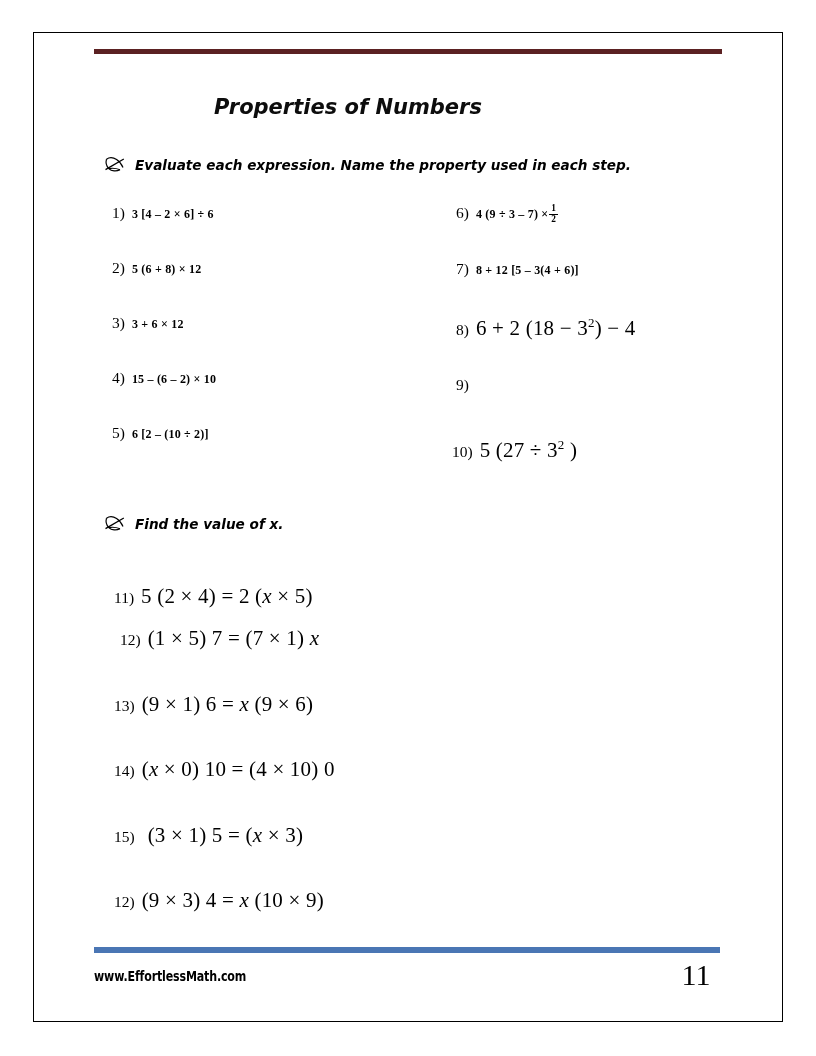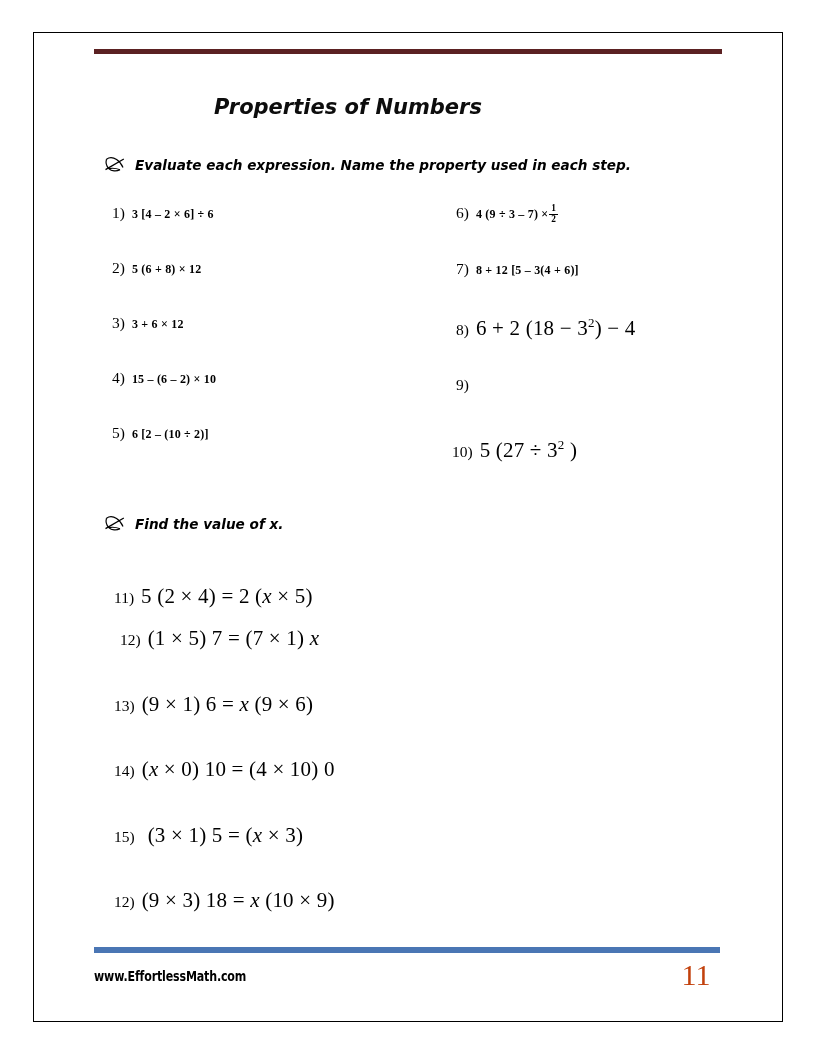--- a/index.html
+++ b/index.html
@@ -172,21 +172,21 @@
     letter-spacing: -0.2px;
   }
   #footer-page-number {
     position: absolute;
     left: 672px;
     top: 958px;
     width: 48px;
     text-align: center;
     font-family: "Liberation Serif", "DejaVu Serif", serif;
     font-size: 30px;
-    color: #c2410c;
+    color: #000000;
   }
 </style>
 </head>
 <body>
 
 <div id="page-frame"></div>
 
 <div id="header">
   <div id="header-rule"></div>
 </div>
@@ -306,19 +306,19 @@
 <div id="p15" class="problem">
   <span class="prob-num">15)</span>
   <span class="prob-body light">
     <span>(3 × 1) 5  = (</span><span class="var">x</span><span> × 3)</span>
   </span>
 </div>
 
 <div id="p16" class="problem">
   <span class="prob-num">12)</span>
   <span class="prob-body light">
-    <span>(9 × 3) 18  = </span><span class="var">x</span><span> (10 × 9)</span>
+    <span>(9 × 3) 4  = </span><span class="var">x</span><span> (10 × 9)</span>
   </span>
 </div>
 
 <div id="footer-rule"></div>
 <div id="footer-site">www.EffortlessMath.com</div>
 <div id="footer-page-number">11</div>
 
 </body></html>

